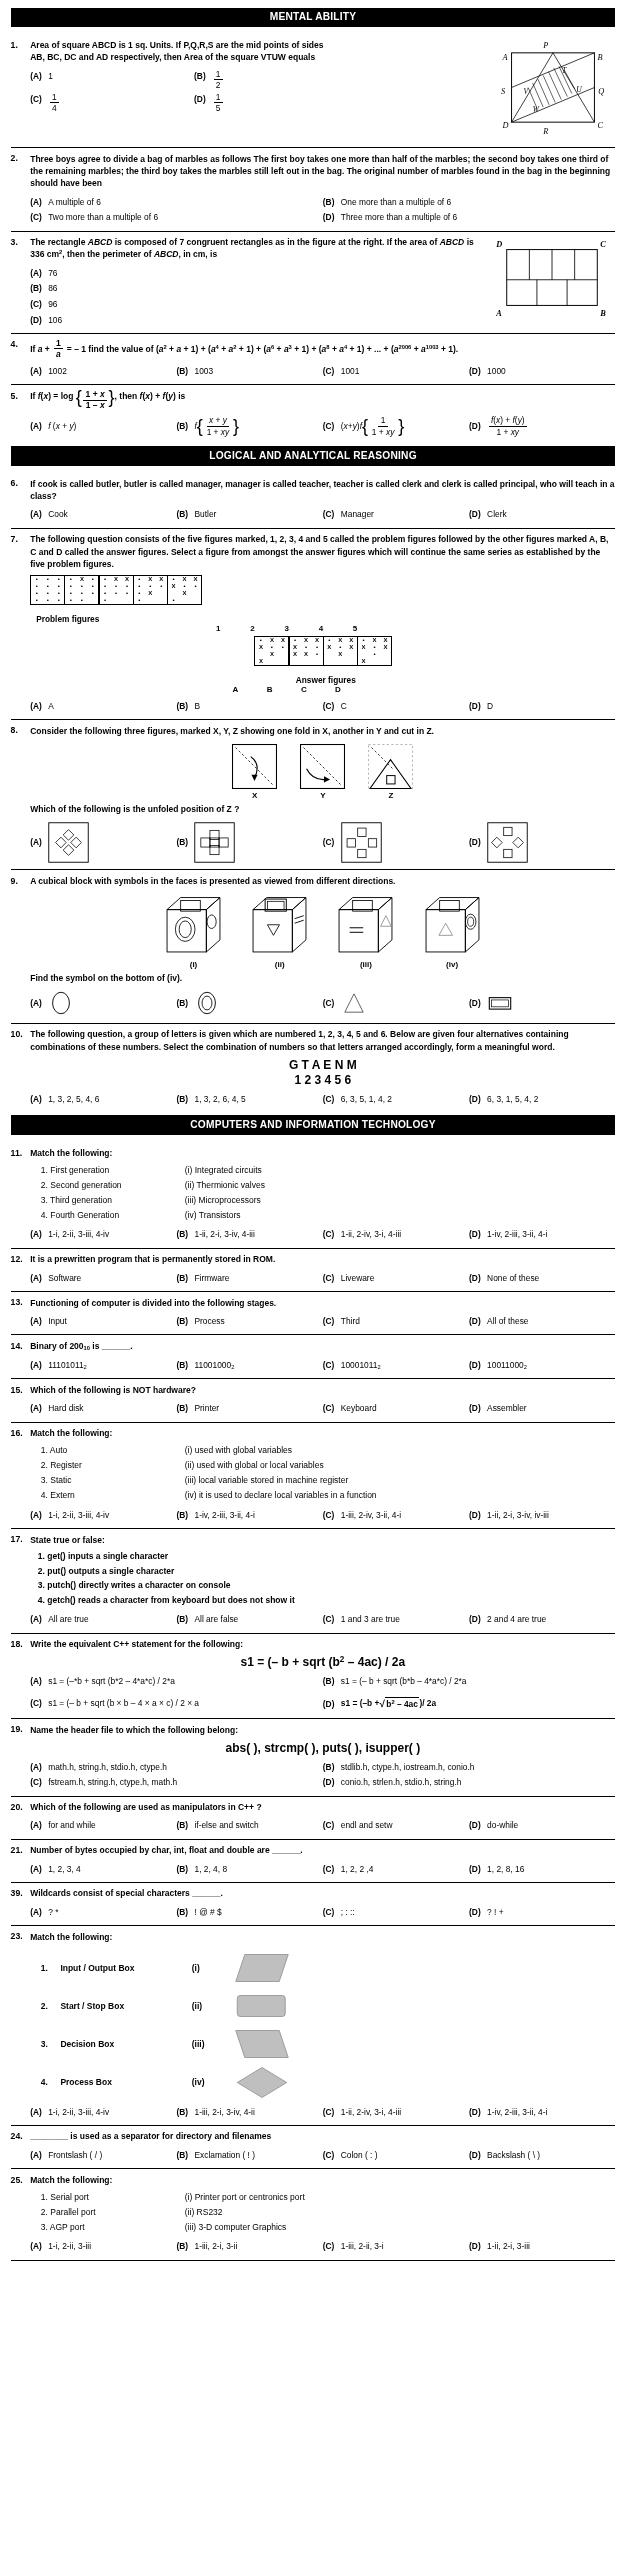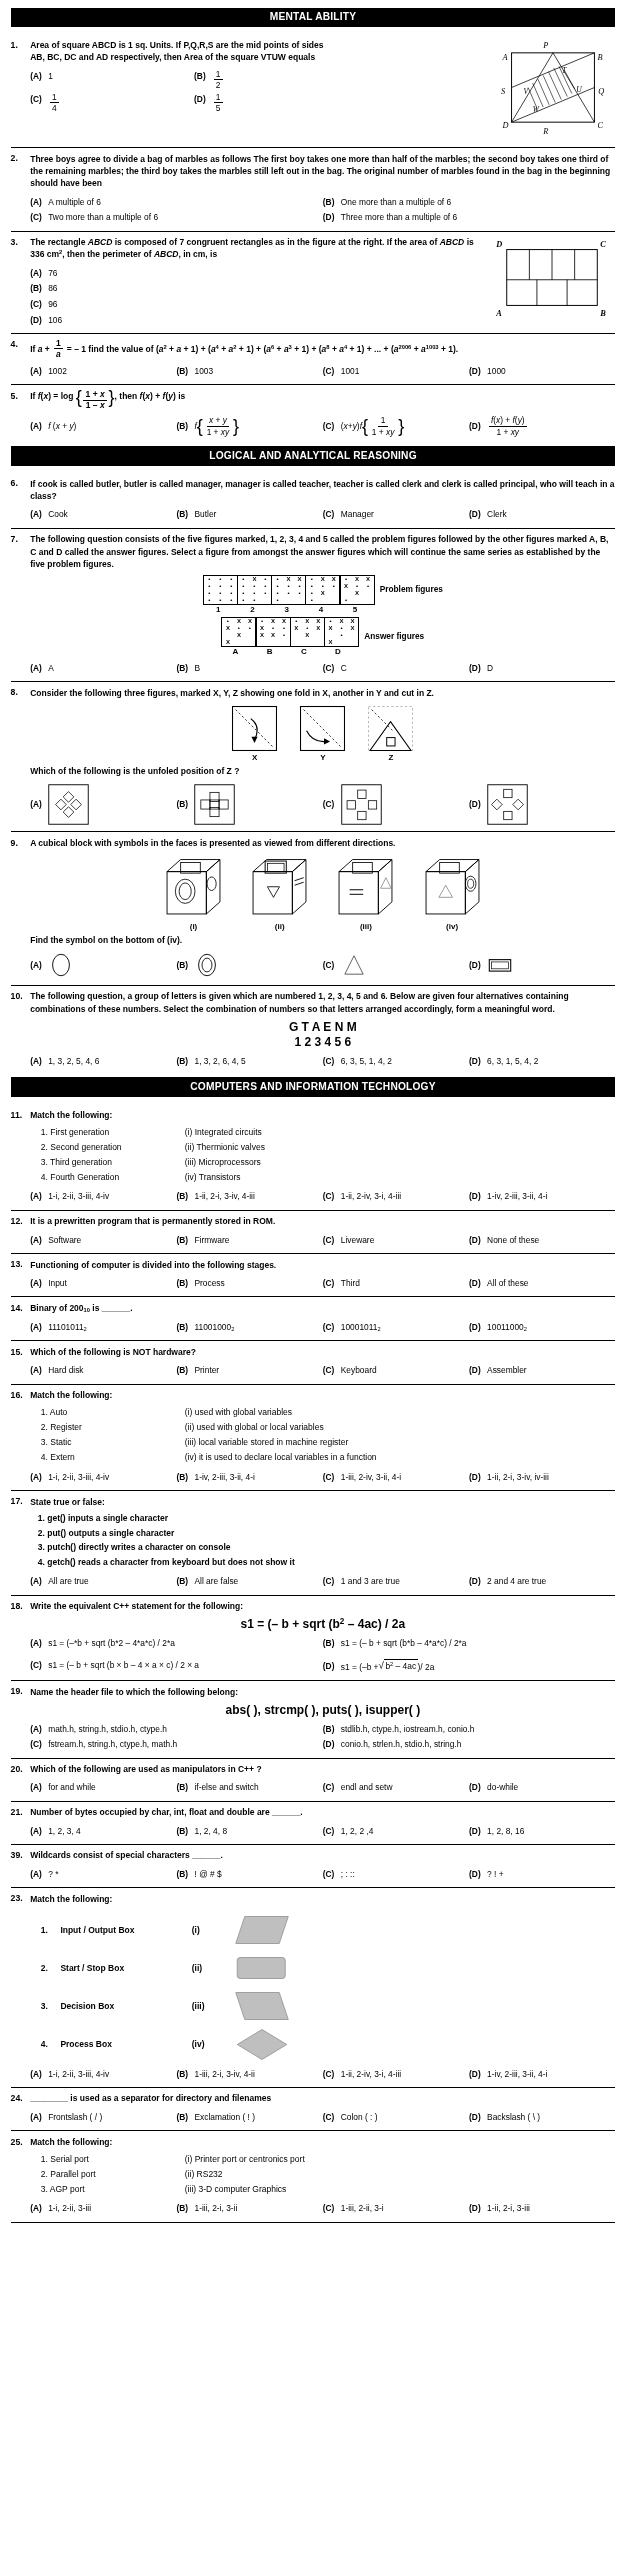--- a/index.html
+++ b/index.html
@@ -57,21 +57,21 @@
   .ital { font-style: italic; }
 
   
   .fig-right { float: right; margin: 0 4.5px 3px 9px; }
   .figcap { text-align: center; font-size: 8px; font-weight: bold; margin-top: 1.5px; }
 
   .center-fig { display: flex; justify-content: center; align-items: flex-start; margin: 6px 0 3px 0; }
   .fig-col { display: flex; flex-direction: column; align-items: center; margin: 0 10.6px; }
 
   
-  .gridrow { display: flex; justify-content: center; align-items: flex-start; }
+  .gridrow { display: flex; justify-content: center; align-items: flex-start; flex-direction: column; }
   .gridbox {
     border: 1px solid #000;
     width: 35px; height: 30px;
     display: grid; grid-template-columns: repeat(3, 1fr); grid-template-rows: repeat(4, 1fr);
     margin-right: -0.8px;
   }
   .gridbox span { display: flex; align-items: center; justify-content: center;
                   font-size: 6px; font-weight: bold; line-height: 1; }
   .lblrow { display: flex; justify-content: center; }
   .lblcell { width: 35px; text-align: center; font-size: 8px; font-weight: bold; margin-right: -0.8px; }
@@ -988,21 +988,21 @@
         <div class="opt">
             <span class="opt-lbl">(B)</span>
             <span class="opt-txt">s1 = (– b + sqrt (b*b – 4*a*c) / 2*a</span>
           </div>
         <div class="opt" style="margin-top:6px;">
             <span class="opt-lbl">(C)</span>
             <span class="opt-txt">s1 = (– b + sqrt (b × b – 4 × a × c) / 2 × a</span>
           </div>
         <div class="opt" style="margin-top:6px; align-items:center;">
           <span class="opt-lbl">(D)</span>
-          <span class="opt-txt" style="display:flex; align-items:flex-end;">
+          <span class="opt-txt" style="display:flex; align-items:flex-start;font-weight:bold;">
             <span>s1 = (–b + </span>
             <span class="sqrt-wrap">
               <span class="sqrt-sym">√</span>
               <span class="sqrt-bar"><span>b</span><sup>2</sup><span> – 4ac</span></span>
             </span>
             <span>)/ 2a</span>
           </span>
         </div>
       </div>
     </div>

